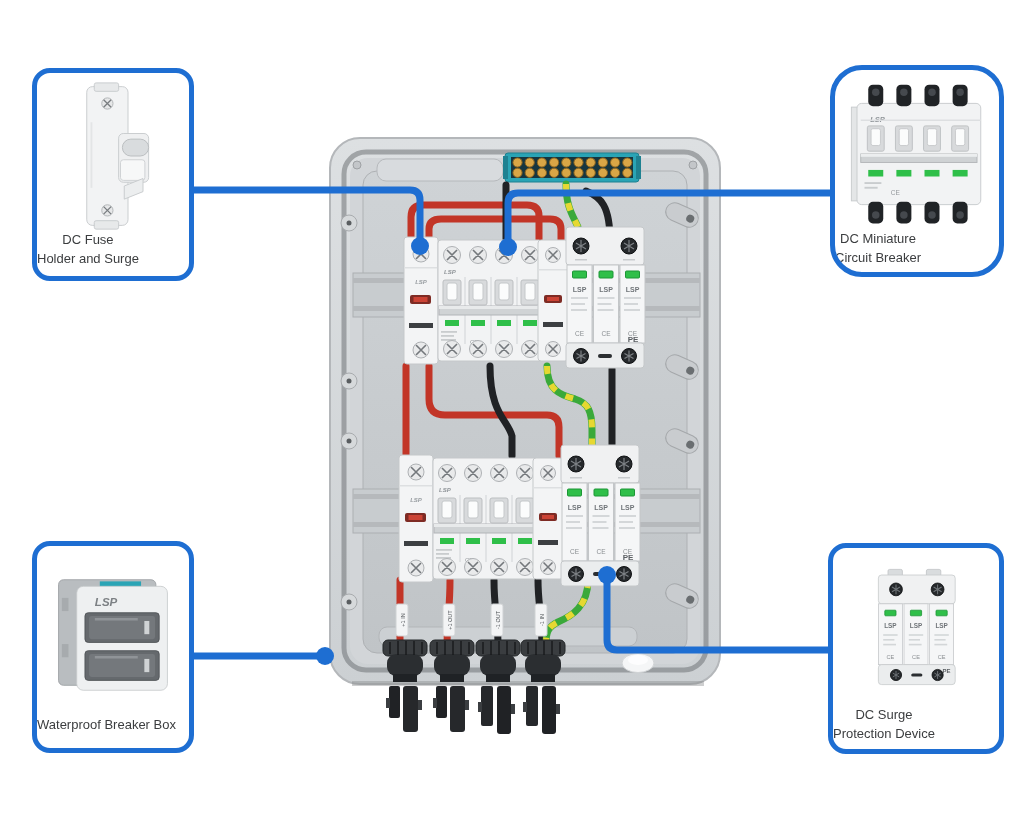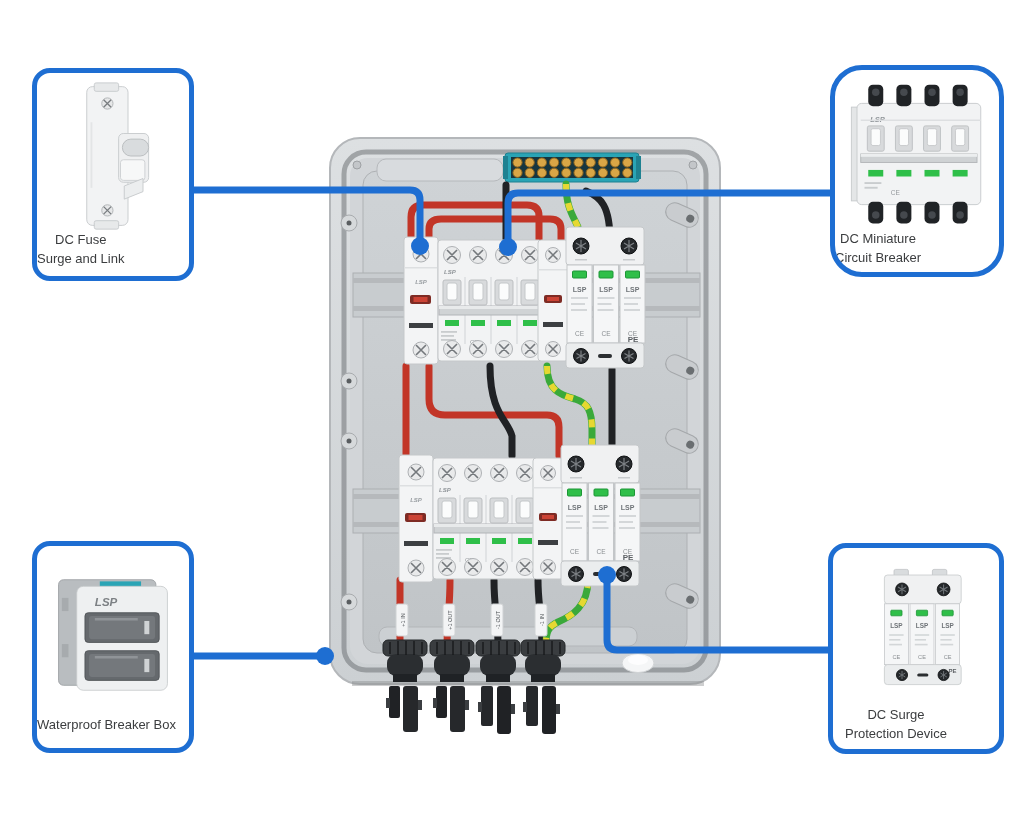--- a/index.html
+++ b/index.html
@@ -350,21 +350,21 @@
       <rect x="60" y="62" width="28" height="18" rx="9" fill="#d9dcde" stroke="#b9bcbe"></rect>
       <rect x="58" y="84" width="26" height="22" rx="3" fill="#f7f8f8" stroke="#cdd0d2"></rect>
       <path d="M62,112 l20,-8 v14 l-20,8 z" fill="#eceeef" stroke="#c8cbcd"></path>
       <circle cx="44" cy="138" r="6" fill="#e6e7e8" stroke="#b0b3b5"></circle>
       <path d="M40,134 l8,8 m0,-8 l-8,8" stroke="#797d80" stroke-width="1.4"></path>
       <rect x="26" y="44" width="2" height="70" fill="#e3e5e6"></rect>
     </svg>
   </div>
   <div class="card-caption">
     <span>DC Fuse</span>
-    <span>Surge and Link</span>
+    <span>Holder and Surge</span>
   </div>
 </div>
 
 <div class="card" style="left:830px;top:65px;width:174px;height:212px;border-radius:32px;">
   <div class="card-img">
     <svg width="150" height="152" viewBox="0 0 160 160">
       <rect x="10" y="30" width="10" height="100" fill="#e4e6e7" stroke="#c8cbcd"></rect>
       <rect x="16" y="26" width="132" height="108" rx="5" fill="#f2f3f4" stroke="#c8cbcd"></rect>
       <g fill="#202326">
         <rect x="28" y="6" width="16" height="23" rx="5"></rect>
@@ -441,21 +441,21 @@
         <rect x="118" y="104" width="6" height="16" fill="#d0d3d5"></rect>
       </g>
     </svg>
   </div>
   <div class="card-caption">
     <span>Waterproof Breaker Box</span>
     <span></span>
   </div>
 </div>
 
-<div class="card" style="left:828px;top:543px;width:176px;height:211px;padding-left:12px;">
+<div class="card" style="left:828px;top:543px;width:176px;height:211px;">
   <div class="card-img">
     <svg width="120" height="150" viewBox="0 0 150 160">
       <rect x="40" y="3" width="18" height="9" rx="2" fill="#d9dcde" stroke="#c0c3c5"></rect>
       <rect x="88" y="3" width="18" height="9" rx="2" fill="#d9dcde" stroke="#c0c3c5"></rect>
       <rect x="28" y="10" width="96" height="36" rx="4" fill="#f0f1f2" stroke="#c7cacc"></rect>
       <circle cx="50" cy="28" r="8" fill="#25282b" stroke="#0f1113"></circle>
       <path d="M50,22 v12 M45,25 l10,6 M55,25 l-10,6" stroke="#6e7377" stroke-width="1.3"></path>
       <circle cx="102" cy="28" r="8" fill="#25282b" stroke="#0f1113"></circle>
       <path d="M102,22 v12 M97,25 l10,6 M107,25 l-10,6" stroke="#6e7377" stroke-width="1.3"></path>
       <g>

